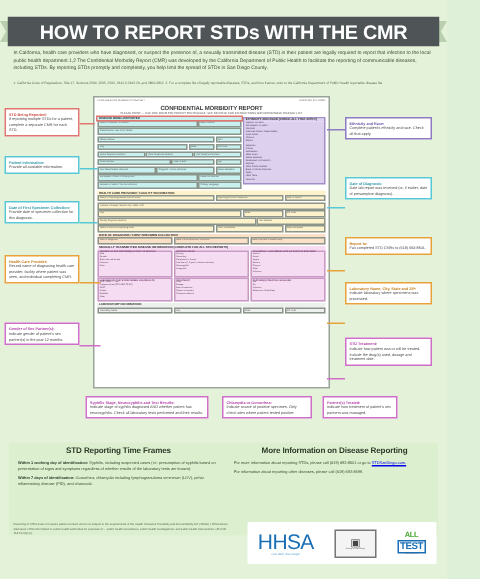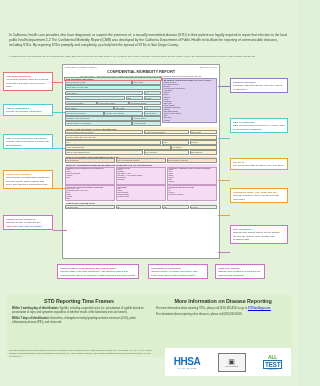--- a/index.html
+++ b/index.html
@@ -120,37 +120,44 @@
   .footer-note{
     position:absolute;left:9px;top:349px;width:150px;
     font-size:1.9px;line-height:1.45;color:#5d6a54;
   }
   .logos{
     position:absolute;left:165px;top:348px;width:126px;height:28px;
     background:#ffffff;border-radius:1px;display:flex;align-items:center;
     justify-content:space-around;
   }
   .logo-hhsa{text-align:center;}
-  .logo-hhsa .main{font-size:10px;font-weight:bold;color:#1b6fb5;letter-spacing:-0.4px;}
+  .logo-hhsa .main{font-size:14px;font-weight:normal;color:#1b6fb5;letter-spacing:-0.4px;}
   .logo-hhsa .sub{font-size:2px;color:#5aa3d8;font-style:italic;}
   .logo-cdph{width:26px;height:17px;border:0.6px solid #777;background:#f4f4f4;
     display:flex;flex-direction:column;align-items:center;justify-content:center;}
   .logo-cdph .g{font-size:7px;color:#444;}
   .logo-cdph .t{font-size:1.4px;color:#555;}
   .logo-alltest{text-align:center;}
   .logo-alltest .a{font-size:5px;font-weight:bold;color:#4aa832;letter-spacing:-0.2px;}
   .logo-alltest .t{font-size:6.5px;font-weight:bold;color:#1b6fb5;
     border:0.8px solid #1b6fb5;padding:0 1px;letter-spacing:-0.3px;}
   .logo-alltest .s{font-size:1.3px;color:#777;}
 </style>
 </head>
 <body>
 
 <div class="page">
 
+  <div class="ribbon-wrap">
+    <div class="ribbon-tail-l"></div>
+    <div class="ribbon-tail-r"></div>
+    <div class="ribbon">
+      <h1>HOW TO REPORT STDs WITH THE CMR</h1>
+    </div>
+  </div>
 
   <div class="intro">In California, health care providers who have diagnosed, or suspect the presence of, a sexually transmitted disease (STD) in their patient are legally required to report that infection to the local public health department.1,2 The Confidential Morbidity Report (CMR) was developed by the California Department of Public Health to facilitate the reporting of communicable diseases, including STDs. By reporting STDs promptly and completely, you help limit the spread of STDs in San Diego County.</div>
   <div class="intro-note">1. California Code of Regulations, Title 17, Sections 2500, 2505, 2593, 2641.5-2643.20, and 2800-2812.
 2. For a complete list of legally reportable diseases, STDs, and time frames, refer to the California Department of Public Health reportable disease list.</div>
 
   <div class="work">
 
     <div class="form-sheet">
       <div class="form-top-row">
         <span>CONFIDENTIAL MORBIDITY REPORT</span>

